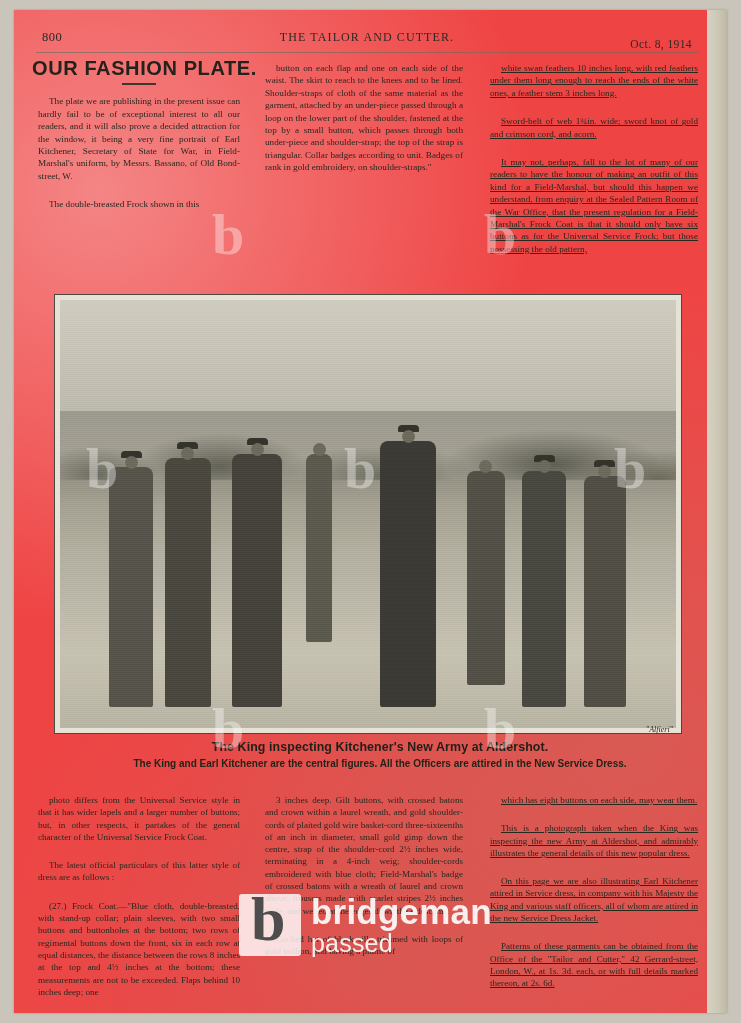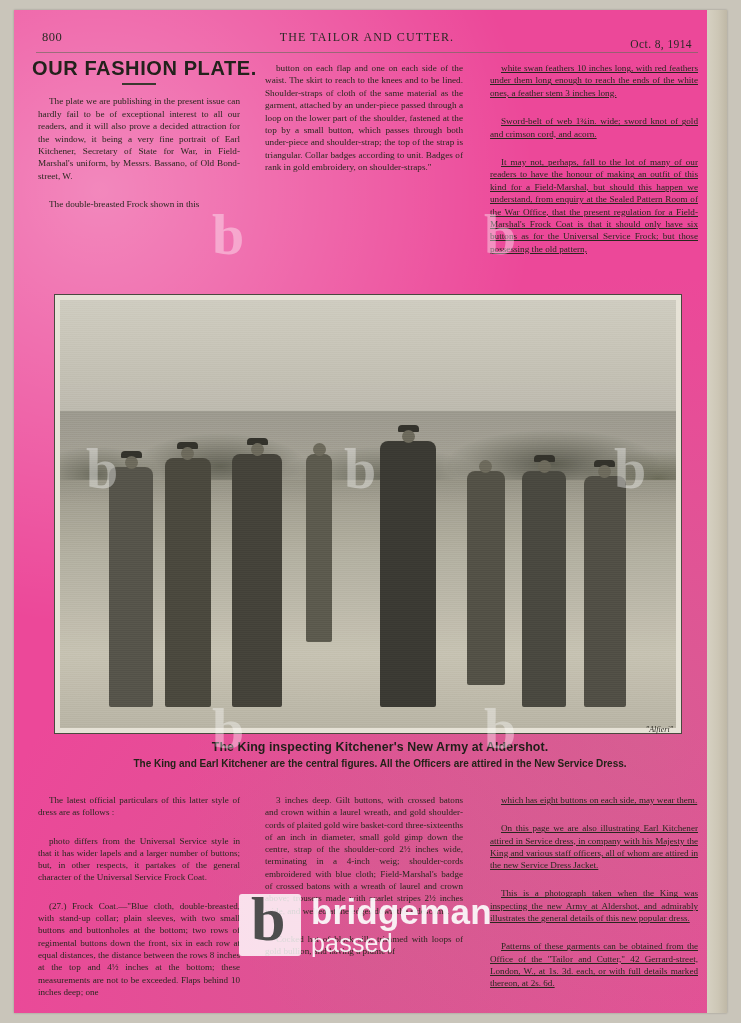--- a/index.html
+++ b/index.html
@@ -13,21 +13,21 @@
     font-family: "Liberation Serif", serif;
     overflow: hidden;
     position: relative;
   }
   .page {
     position: absolute;
     left: 14px;
     top: 10px;
     width: 713px;
     height: 1003px;
-    background: #ec4899;
+    background: #ef4444;
     box-shadow: 0 0 2px rgba(0,0,0,0.25);
     overflow: hidden;
   }
   
   .page::before {
     content: "";
     position: absolute;
     inset: 0;
     background:
       radial-gradient(circle at 12% 18%, rgba(255,255,255,0.35) 0%, rgba(255,255,255,0) 42%),
@@ -396,34 +396,34 @@
   </div>
 
   <div class="plate-caption">
     <div class="cap-main">The King inspecting Kitchener's New Army at Aldershot.</div>
     <div class="cap-sub">The King and Earl Kitchener are the central figures.   All the Officers are attired in the New Service Dress.</div>
   </div>
 
   <div class="cols-bottom">
 
     <div class="col c1">
+      <p>photo differs from the Universal Service style in that it has wider lapels and a larger number of buttons; but, in other respects, it partakes of the general character of the Universal Service Frock Coat.</p>
       <p>The latest official particulars of this latter style of dress are as follows :</p>
-      <p>photo differs from the Universal Service style in that it has wider lapels and a larger number of buttons; but, in other respects, it partakes of the general character of the Universal Service Frock Coat.</p>
       <p>(27.) Frock Coat.—"Blue cloth, double-breasted, with stand-up collar; plain sleeves, with two small buttons and buttonholes at the bottom; two rows of regimental buttons down the front, six in each row at equal distances, the distance between the rows 8 inches at the top and 4½ inches at the bottom; these measurements are not to be exceeded. Flaps behind 10 inches deep; one</p>
     </div>
 
     <div class="col c2">
       <p>3 inches deep. Gilt buttons, with crossed batons and crown within a laurel wreath, and gold shoulder-cords of plaited gold wire basket-cord three-sixteenths of an inch in diameter, small gold gimp down the centre, strap of the shoulder-cord 2½ inches wide, terminating in a 4-inch weig; shoulder-cords embroidered with blue cloth; Field-Marshal's badge of crossed batons with a wreath of laurel and crown above; trousers made with scarlet stripes 2½ inches wide, and welted at the edges down the sidescams.</p>
       <p>Cocked hat of black silk, trimmed with loops of gold bullion, and having a plume of</p>
     </div>
 
     <div class="col c3">
       <p>which has eight buttons on each side, may wear them.</p>
+      <p>This is a photograph taken when the King was inspecting the new Army at Aldershot, and admirably illustrates the general details of this new popular dress.</p>
       <p>On this page we are also illustrating Earl Kitchener attired in Service dress, in company with his Majesty the King and various staff officers, all of whom are attired in the new Service Dress Jacket.</p>
-      <p>This is a photograph taken when the King was inspecting the new Army at Aldershot, and admirably illustrates the general details of this new popular dress.</p>
       <p>Patterns of these garments can be obtained from the Office of the "Tailor and Cutter," 42 Gerrard-street, London, W., at 1s. 3d. each, or with full details marked thereon, at 2s. 6d.</p>
     </div>
 
   </div>
 
   <div class="wm">
     <div class="wm-b b1">b</div>
     <div class="wm-b b2">b</div>
     <div class="wm-b b3">b</div>
     <div class="wm-b b4">b</div>

